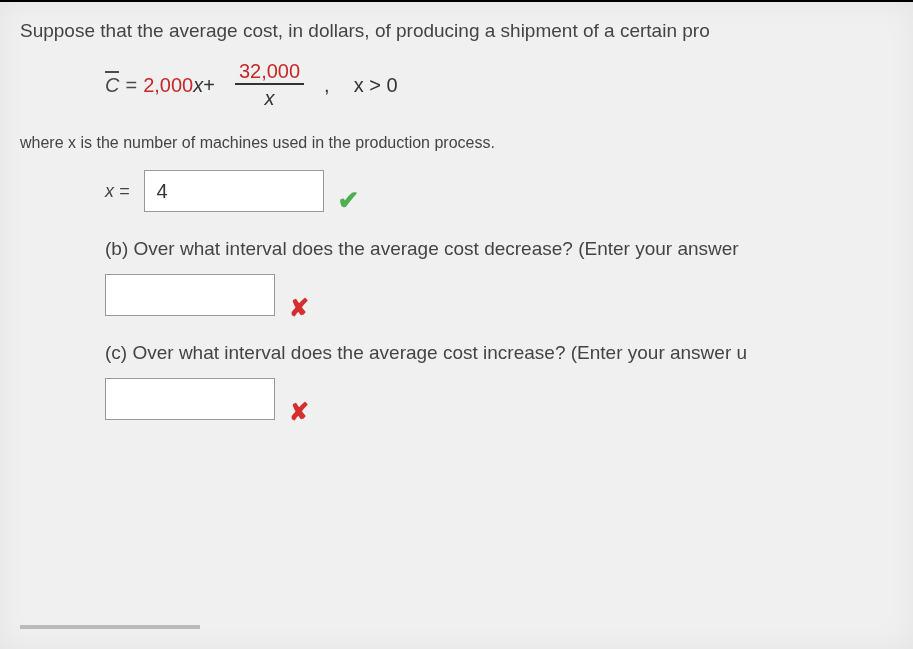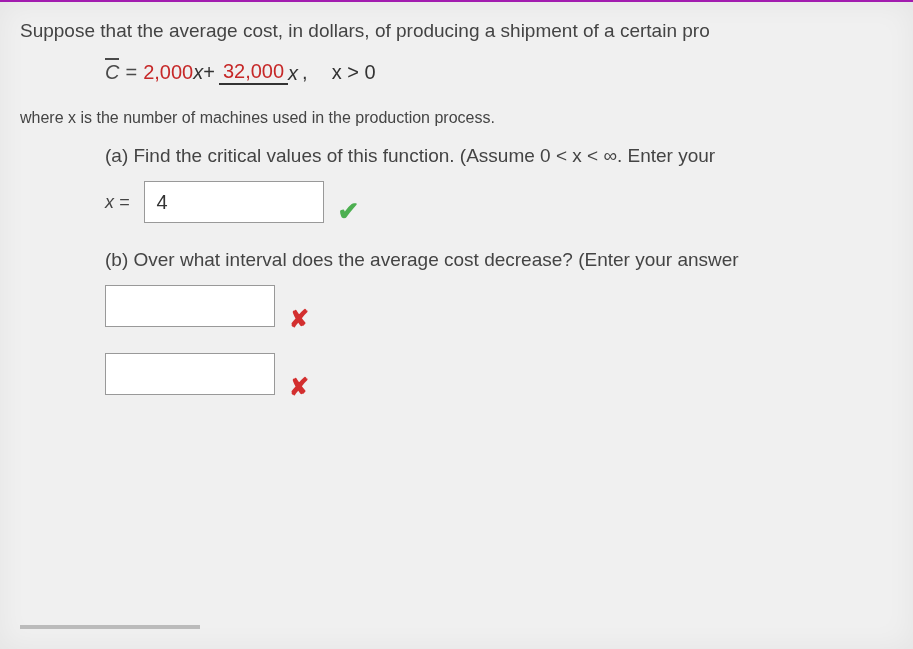--- a/index.html
+++ b/index.html
@@ -12,21 +12,21 @@
       background: #e8e8e8;
       width: 913px;
       height: 649px;
       overflow: hidden;
       color: #333;
       font-size: 18px;
       position: relative;
     }
     .page {
       background: #f0f0f0;
-      border-top: 2px solid #a21caf;
+      border-top: 2px solid #000000;
       padding: 18px 20px 28px 20px;
       height: 100%;
       box-shadow: inset 0 0 30px rgba(0,0,0,0.05);
     }
     .problem-intro {
       font-size: 19px;
       color: #444;
       white-space: nowrap;
       margin-bottom: 12px;
     }
@@ -56,23 +56,24 @@
     .eq-spacer {
       margin: 0 6px;
       color: #4a4a4a;
     }
     .coeff-red {
       color: #c62828;
       font-weight: 500;
     }
     .fraction {
       display: inline-flex;
+      flex-direction: column;
       align-items: center;
       vertical-align: middle;
-      margin: 0 4px;
+      margin: 0 20px;
     }
     .frac-num {
       color: #c62828;
       font-weight: 500;
       padding: 0 4px;
       border-bottom: 2px solid #333;
     }
     .frac-den {
       padding-top: 2px;
       font-style: italic;
@@ -168,41 +169,41 @@
       <span class="frac-num">32,000</span>
       <span class="frac-den">x</span>
     </span>
     <span>,</span>
     <span class="cond">x &gt; 0</span>
   </div>
 
   <div class="where-text">where x is the number of machines used in the production process.</div>
 
   <div class="part">
-    <div class="part-prompt">(a) Find the critical values of this function. (Assume 0 &lt; x &lt; ∞. Enter your</div>
     <div class="answer-row">
       <span class="x-label">x =</span>
       <div class="input-box input-box-a">
         <span>4</span>
       </div>
       <span class="check-icon">✔</span>
     </div>
   </div>
 
   <div class="part">
     <div class="part-prompt">(b) Over what interval does the average cost decrease? (Enter your answer</div>
     <div class="answer-row">
       <div class="input-box input-box-bc">
         <span></span>
       </div>
       <span class="cross-icon">✘</span>
     </div>
   </div>
 
   <div class="part">
+    <div class="part-prompt">(c) Over what interval does the average cost increase? (Enter your answer u</div>
     <div class="answer-row">
       <div class="input-box input-box-bc">
         <span></span>
       </div>
       <span class="cross-icon">✘</span>
     </div>
   </div>
 
   <div class="divider-bar"></div>
 </div>

